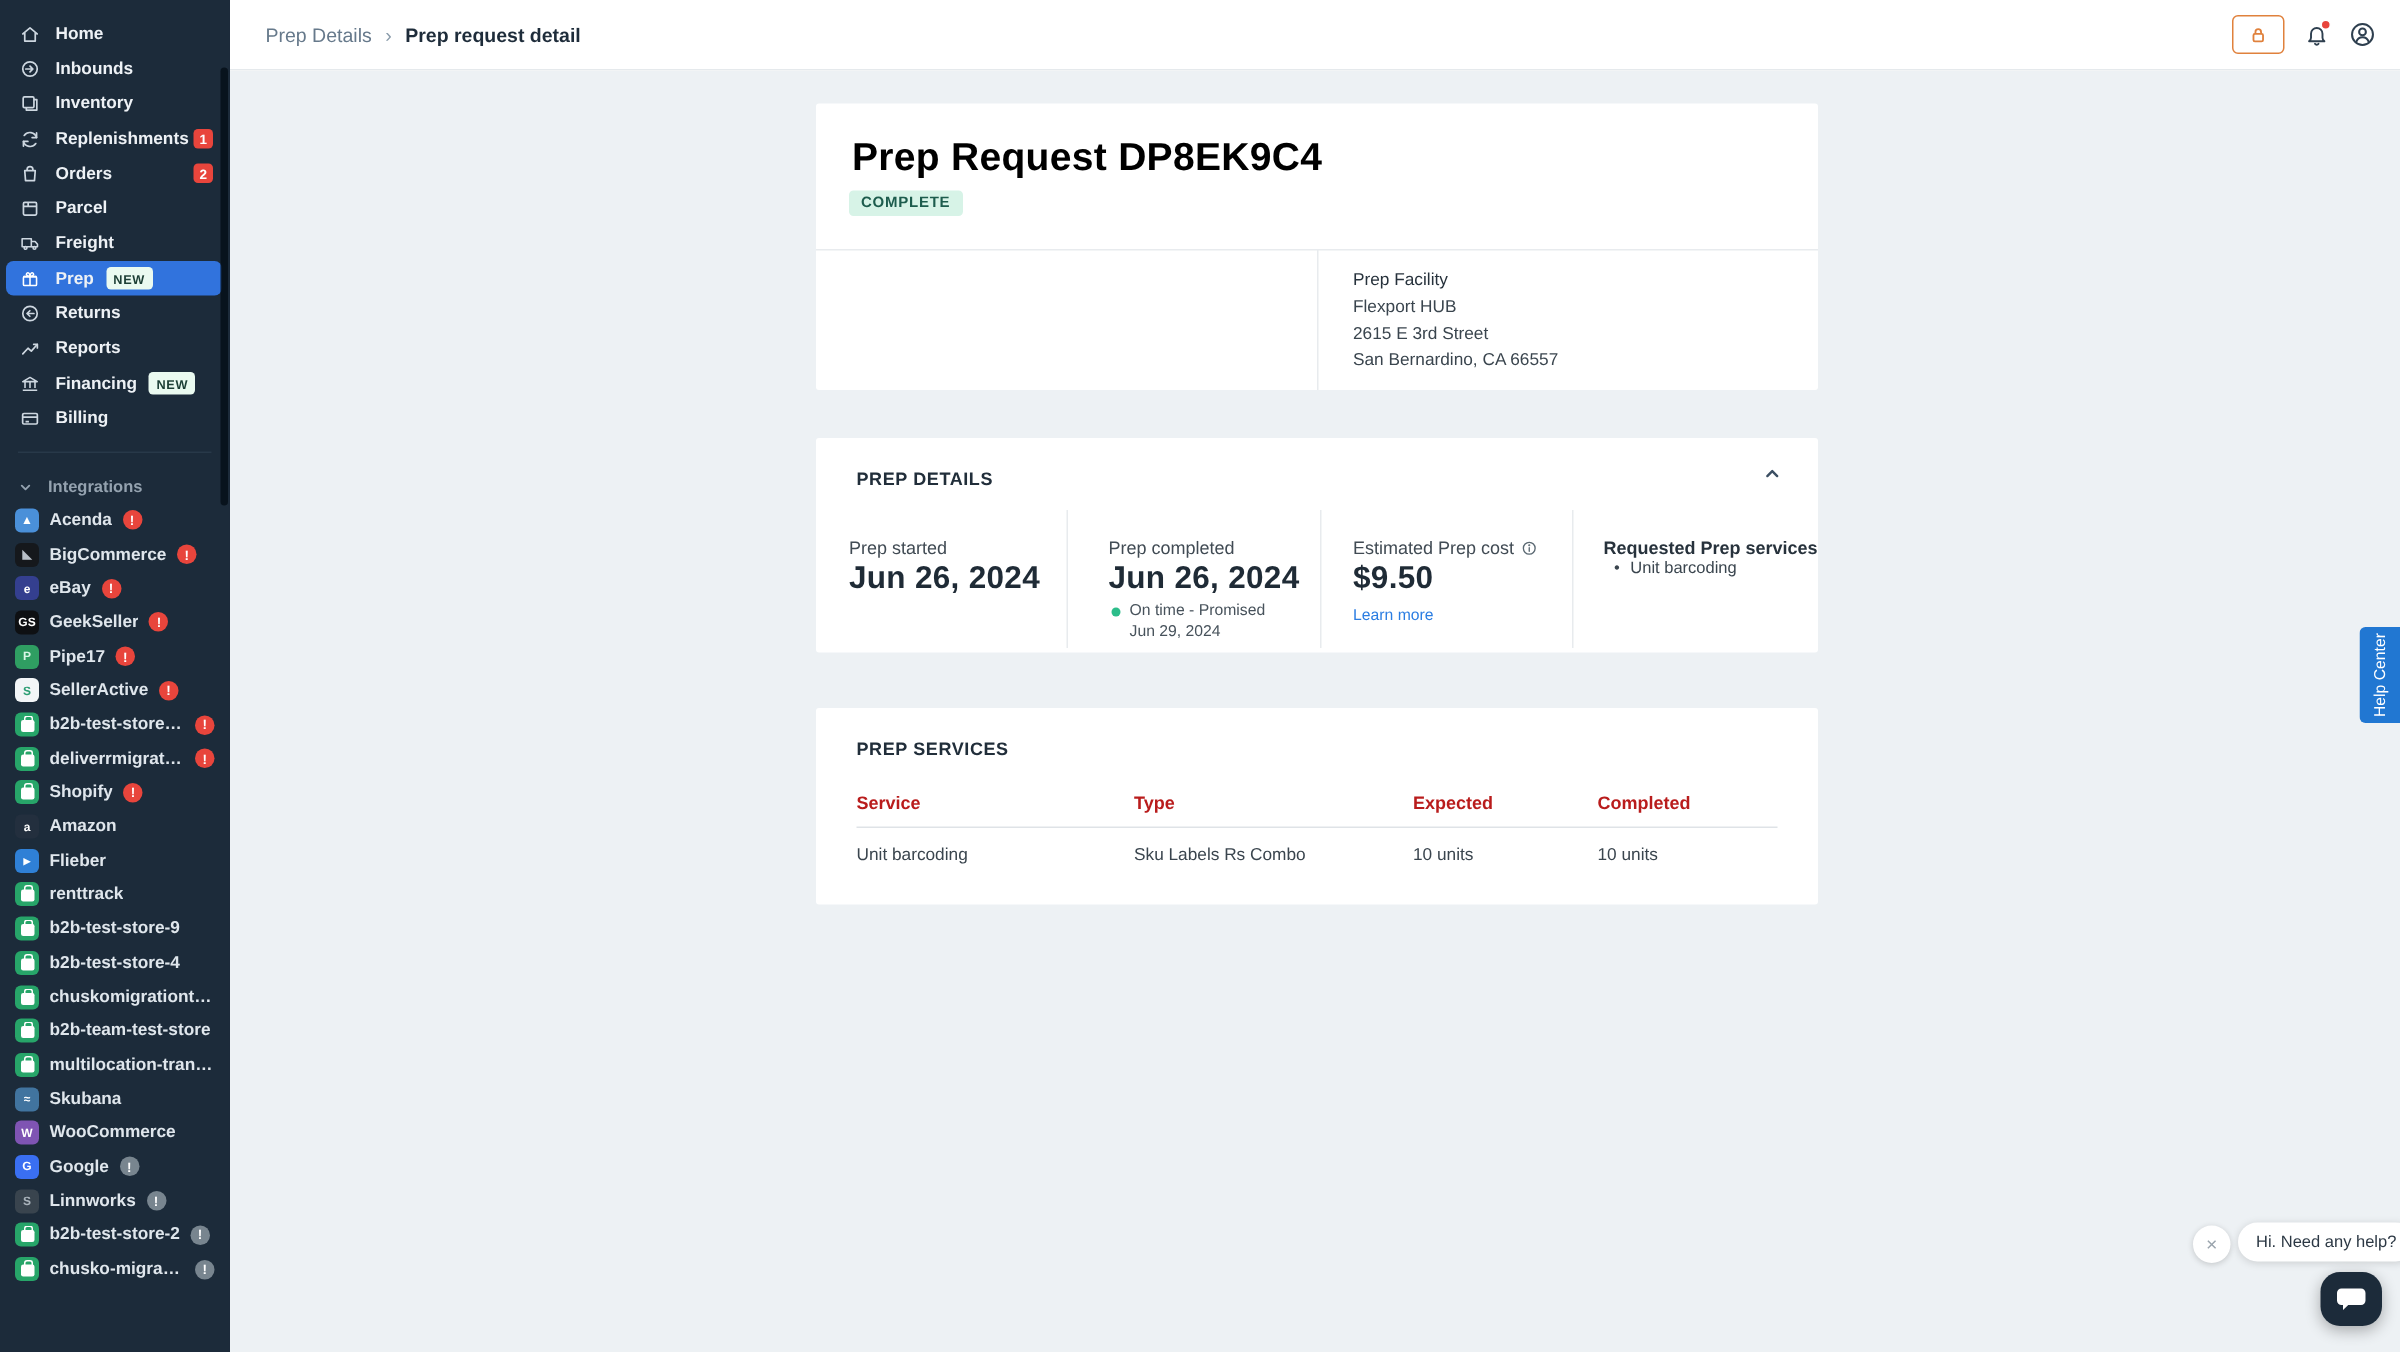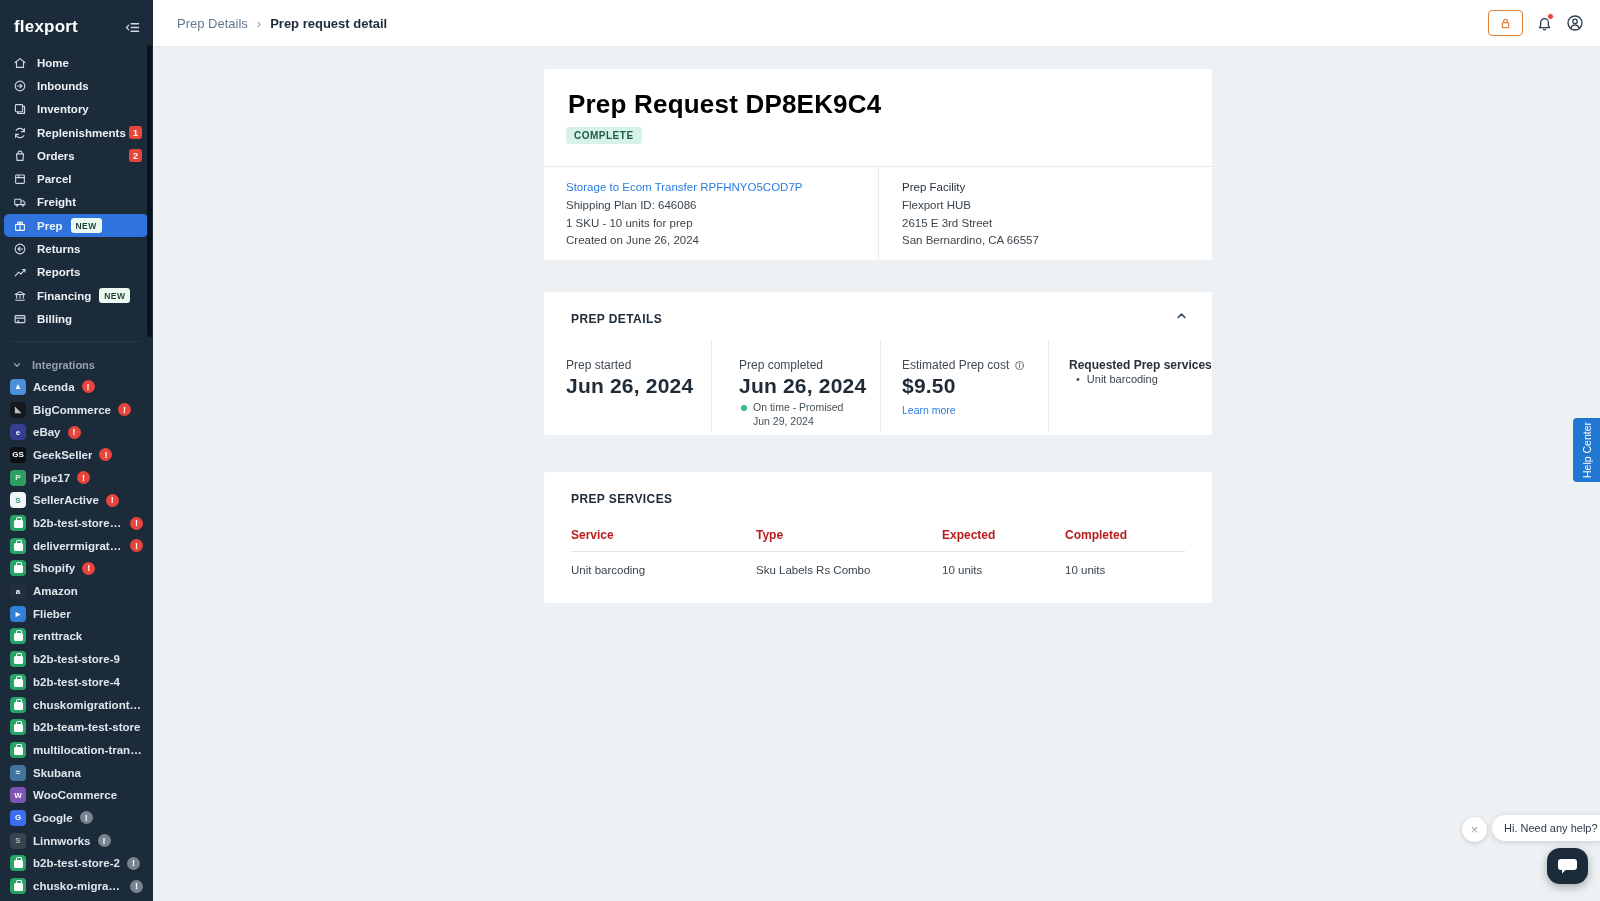--- a/index.html
+++ b/index.html
@@ -101,28 +101,20 @@
     background:#fff; box-shadow:0 1px 6px rgba(0,0,0,.15); display:flex; align-items:center;
     font-size:11px; color:#2c3844; white-space:nowrap; z-index:20; }
   .chat-btn { position:fixed; left:1547px; top:848px; width:41px; height:36px; border-radius:13px;
     background:#1c2b3a; box-shadow:0 3px 10px rgba(0,0,0,.3); display:flex; align-items:center;
     justify-content:center; cursor:pointer; z-index:20; }
 </style>
 </head>
 <body>
 
 <aside class="sb">
-  <div class="logo-row">
-    <span class="logo">flexport</span>
-    <span class="collapse-btn">
-      <svg width="15" height="15" viewBox="0 0 16 16" fill="none" stroke="currentColor" stroke-width="1.4" stroke-linecap="round" stroke-linejoin="round">
-          <path d="M6.5 4 H14.5 M6.5 8 H14.5 M6.5 12 H14.5 M4 5.5 L1.5 8 L4 10.5"></path>
-        </svg>
-    </span>
-  </div>
   <nav>
     <div class="nav-item">
       <span class="nicon">
           <svg width="14" height="14" viewBox="0 0 16 16" fill="none" stroke="currentColor" stroke-width="1.3" stroke-linecap="round" stroke-linejoin="round">
             <path d="M2.5 7.5 L8 3 L13.5 7.5 M4 6.5 V13 H12 V6.5"></path>
           </svg>
         </span>
       <span>Home</span>
     </div>
     <div class="nav-item">
@@ -431,26 +423,20 @@
   </div>
 </header>
 
 <div class="main">
 
   <section class="card card1">
     <h1 class="c1-title">Prep Request DP8EK9C4</h1>
     <span class="status-badge">COMPLETE</span>
     <div class="c1-divider"></div>
     <div class="c1-vdiv"></div>
-    <div class="c1-left">
-      <p class="info-line"><a class="link">Storage to Ecom Transfer RPFHNYO5COD7P</a></p>
-      <p class="info-line">Shipping Plan ID: 646086</p>
-      <p class="info-line">1 SKU - 10 units for prep</p>
-      <p class="info-line">Created on June 26, 2024</p>
-    </div>
     <div class="c1-right">
       <p class="info-line bold">Prep Facility</p>
       <p class="info-line">Flexport HUB</p>
       <p class="info-line">2615 E 3rd Street</p>
       <p class="info-line">San Bernardino, CA 66557</p>
     </div>
   </section>
 
   <section class="card card2">
     <h2 class="sec-head">PREP DETAILS</h2>

